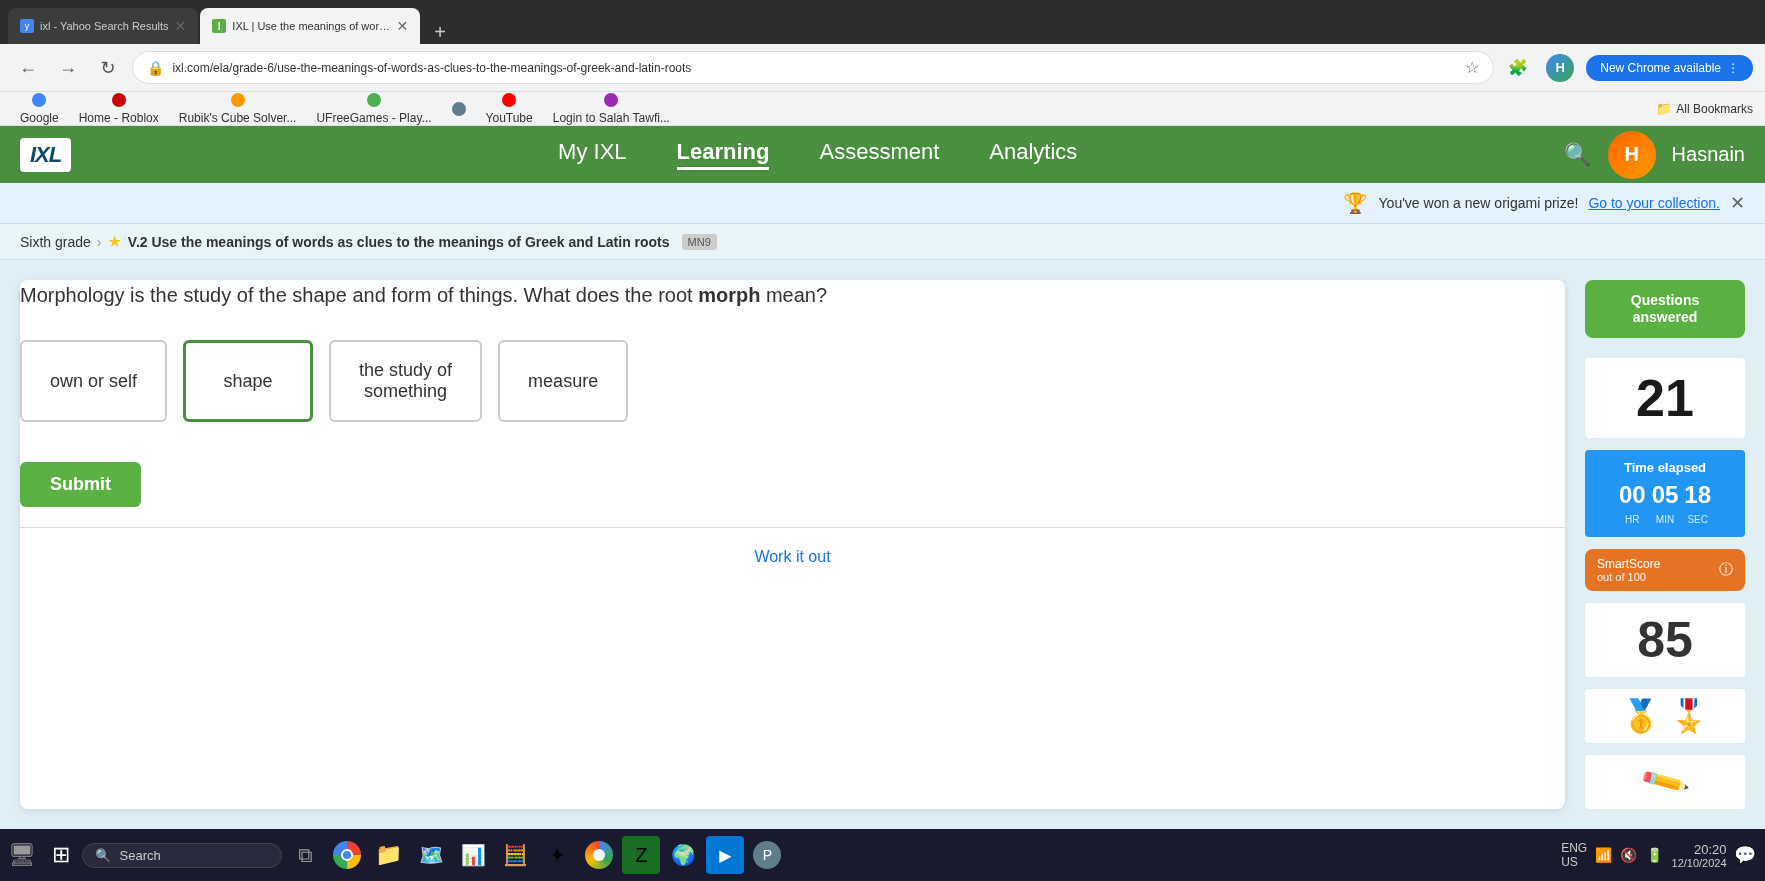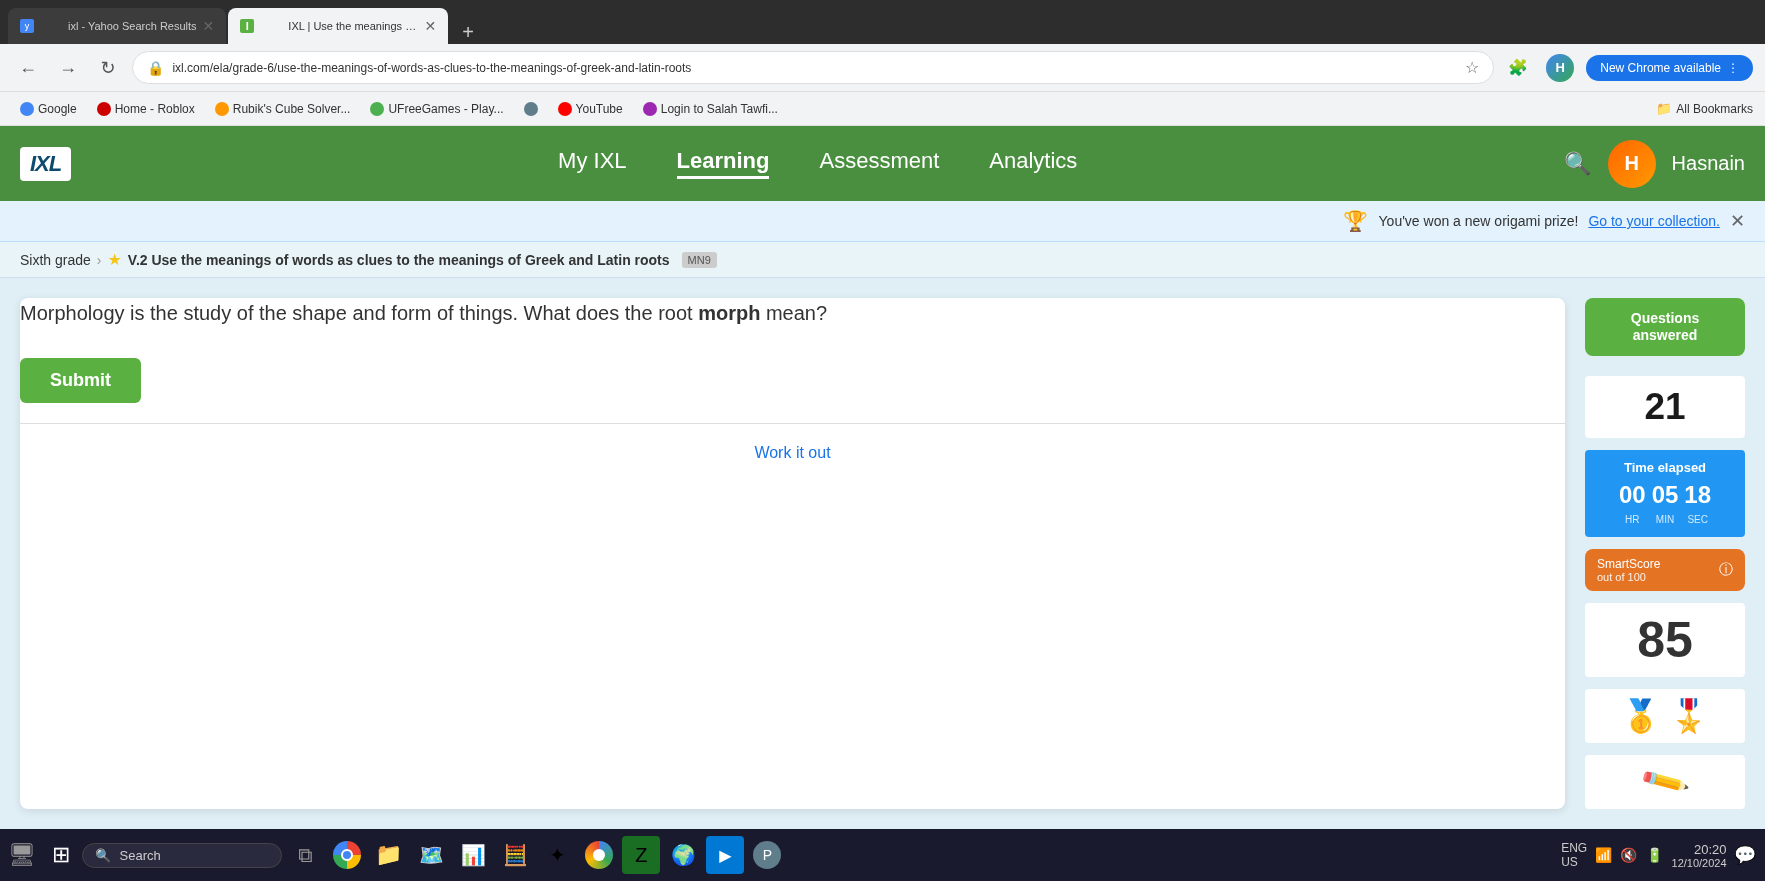--- a/index.html
+++ b/index.html
@@ -6,35 +6,35 @@
     body { width: 1765px; height: 881px; font-family: Arial, sans-serif; background: #2a2a2a; overflow: hidden; }
 
     
     .browser-outer { width: 1765px; height: 881px; background: #3c3c3c; display: flex; flex-direction: column; }
 
     
     .tab-bar { background: #2d2d2d; display: flex; align-items: flex-end; padding: 6px 8px 0; height: 44px; gap: 2px; }
     .tab { display: flex; align-items: center; background: #f1f3f4; border-radius: 8px 8px 0 0; padding: 6px 12px; font-size: 12px; color: #333; height: 36px; gap: 6px; min-width: 160px; max-width: 220px; }
     .tab.inactive { background: #3c3c3c; color: #ccc; }
     .tab-favicon { width: 14px; height: 14px; background: #4285f4; border-radius: 2px; font-size: 9px; color: white; display: flex; align-items: center; justify-content: center; flex-shrink: 0; }
-    .tab-title { font-size: 11px; overflow: hidden; white-space: nowrap; text-overflow: ellipsis; flex: 1; margin-left: 28px; }
+    .tab-title { font-size: 11px; overflow: hidden; white-space: nowrap; text-overflow: ellipsis; flex: 1; }
     .tab-close { font-size: 14px; color: #666; cursor: pointer; flex-shrink: 0; }
     .tab-new { background: none; border: none; color: #ccc; font-size: 20px; cursor: pointer; padding: 0 8px; margin-left: 4px; }
 
     
     .address-bar { background: #f1f3f4; display: flex; align-items: center; padding: 4px 12px; height: 48px; gap: 8px; border-bottom: 1px solid #ddd; }
     .nav-btn { background: none; border: none; color: #555; font-size: 18px; cursor: pointer; width: 32px; height: 32px; border-radius: 50%; display: flex; align-items: center; justify-content: center; }
     .url-bar { flex: 1; background: white; border: 1px solid #ddd; border-radius: 20px; padding: 6px 14px; font-size: 13px; color: #333; display: flex; align-items: center; gap: 8px; }
     .url-text { flex: 1; font-size: 12px; color: #333; overflow: hidden; white-space: nowrap; }
     .address-right { display: flex; align-items: center; gap: 10px; }
     .chrome-update-btn { background: #1a73e8; color: white; border: none; border-radius: 20px; padding: 6px 14px; font-size: 12px; cursor: pointer; display: flex; align-items: center; gap: 6px; }
 
     
     .bookmarks-bar { background: #f1f3f4; display: flex; align-items: center; padding: 3px 12px; height: 34px; gap: 4px; border-bottom: 1px solid #e0e0e0; }
-    .bookmark-item { display: flex; align-items: center; gap: 4px; padding: 4px 8px; border-radius: 4px; cursor: pointer; font-size: 12px; color: #333; white-space: nowrap; }
+    .bookmark-item { display: flex; align-items: center; gap: 4px; padding: 4px 8px; border-radius: 4px; cursor: pointer; font-size: 12px; color: #333; white-space: nowrap; flex-direction: column; }
     .bm-icon { width: 14px; height: 14px; border-radius: 50%; flex-shrink: 0; }
     .all-bookmarks { margin-left: auto; font-size: 12px; color: #333; display: flex; align-items: center; gap: 4px; cursor: pointer; }
     .folder-icon { font-size: 13px; }
 
     
     .browser-content { flex: 1; overflow: hidden; }
 
     
     .ixl-page { width: 100%; height: 100%; background: #e8f4f8; display: flex; flex-direction: column; }
 
@@ -76,21 +76,21 @@
     .answer-option { border: 2px solid #ccc; border-radius: 6px; padding: 18px 28px; font-size: 18px; cursor: pointer; background: white; color: #333; min-width: 130px; text-align: center; }
     .answer-option.selected { border-color: #4a8f3f; border-width: 3px; }
     .submit-btn { background: #5ab040; color: white; border: none; border-radius: 6px; padding: 12px 30px; font-size: 18px; cursor: pointer; font-weight: bold; }
     .divider { border: none; border-top: 1px solid #ddd; margin: 20px 0; }
     .work-it-out { text-align: center; font-size: 16px; color: #1a73e8; margin-top: 20px; cursor: pointer; text-decoration: none; }
 
     
     .score-panel { width: 160px; display: flex; flex-direction: column; gap: 12px; }
     .questions-answered-box { background: #5ab040; color: white; border-radius: 8px; padding: 12px; text-align: center; }
     .qa-label { font-size: 14px; font-weight: bold; line-height: 1.2; }
-    .qa-number { font-size: 37px; font-weight: bold; color: #1a1a1a; background: white; border-radius: 4px; margin: 8px 0 0; padding: 10px; text-align: center; }
+    .qa-number { font-size: 52px; font-weight: bold; color: #1a1a1a; background: white; border-radius: 4px; margin: 8px 0 0; padding: 10px; text-align: center; }
     .time-box { background: #2196f3; color: white; border-radius: 4px; padding: 10px; text-align: center; }
     .time-label { font-size: 13px; font-weight: bold; }
     .time-values { display: flex; justify-content: center; gap: 6px; margin-top: 6px; }
     .time-unit { text-align: center; }
     .time-num { font-size: 24px; font-weight: bold; display: block; }
     .time-unit-label { font-size: 10px; opacity: 0.8; }
     .smart-score-box { background: #e57324; color: white; border-radius: 8px; padding: 8px 12px; display: flex; align-items: center; justify-content: space-between; }
     .ss-label { font-size: 12px; font-weight: normal; }
     .ss-info { font-size: 14px; color: white; cursor: pointer; }
     .score-number { font-size: 50px; font-weight: bold; color: #333; text-align: center; background: white; border-radius: 4px; padding: 8px; }
@@ -221,20 +221,26 @@
         <span class="breadcrumb-badge">MN9</span>
       </div>
 
       <div class="main-content">
 
         <div class="question-card">
           <p class="question-text">
             <span>Morphology is the study of the shape and form of things. What does the root </span><strong>morph</strong><span> mean?</span>
           </p>
 
+          <div class="answer-options">
+            <button class="answer-option">own or self</button>
+            <button class="answer-option selected">shape</button>
+            <button class="answer-option">the study of<br>something</button>
+            <button class="answer-option">measure</button>
+          </div>
 
           <button class="submit-btn">Submit</button>
 
           <hr class="divider">
 
           <div style="text-align:center; margin-top: 20px;">
             <a class="work-it-out">Work it out</a>
           </div>
         </div>
 

